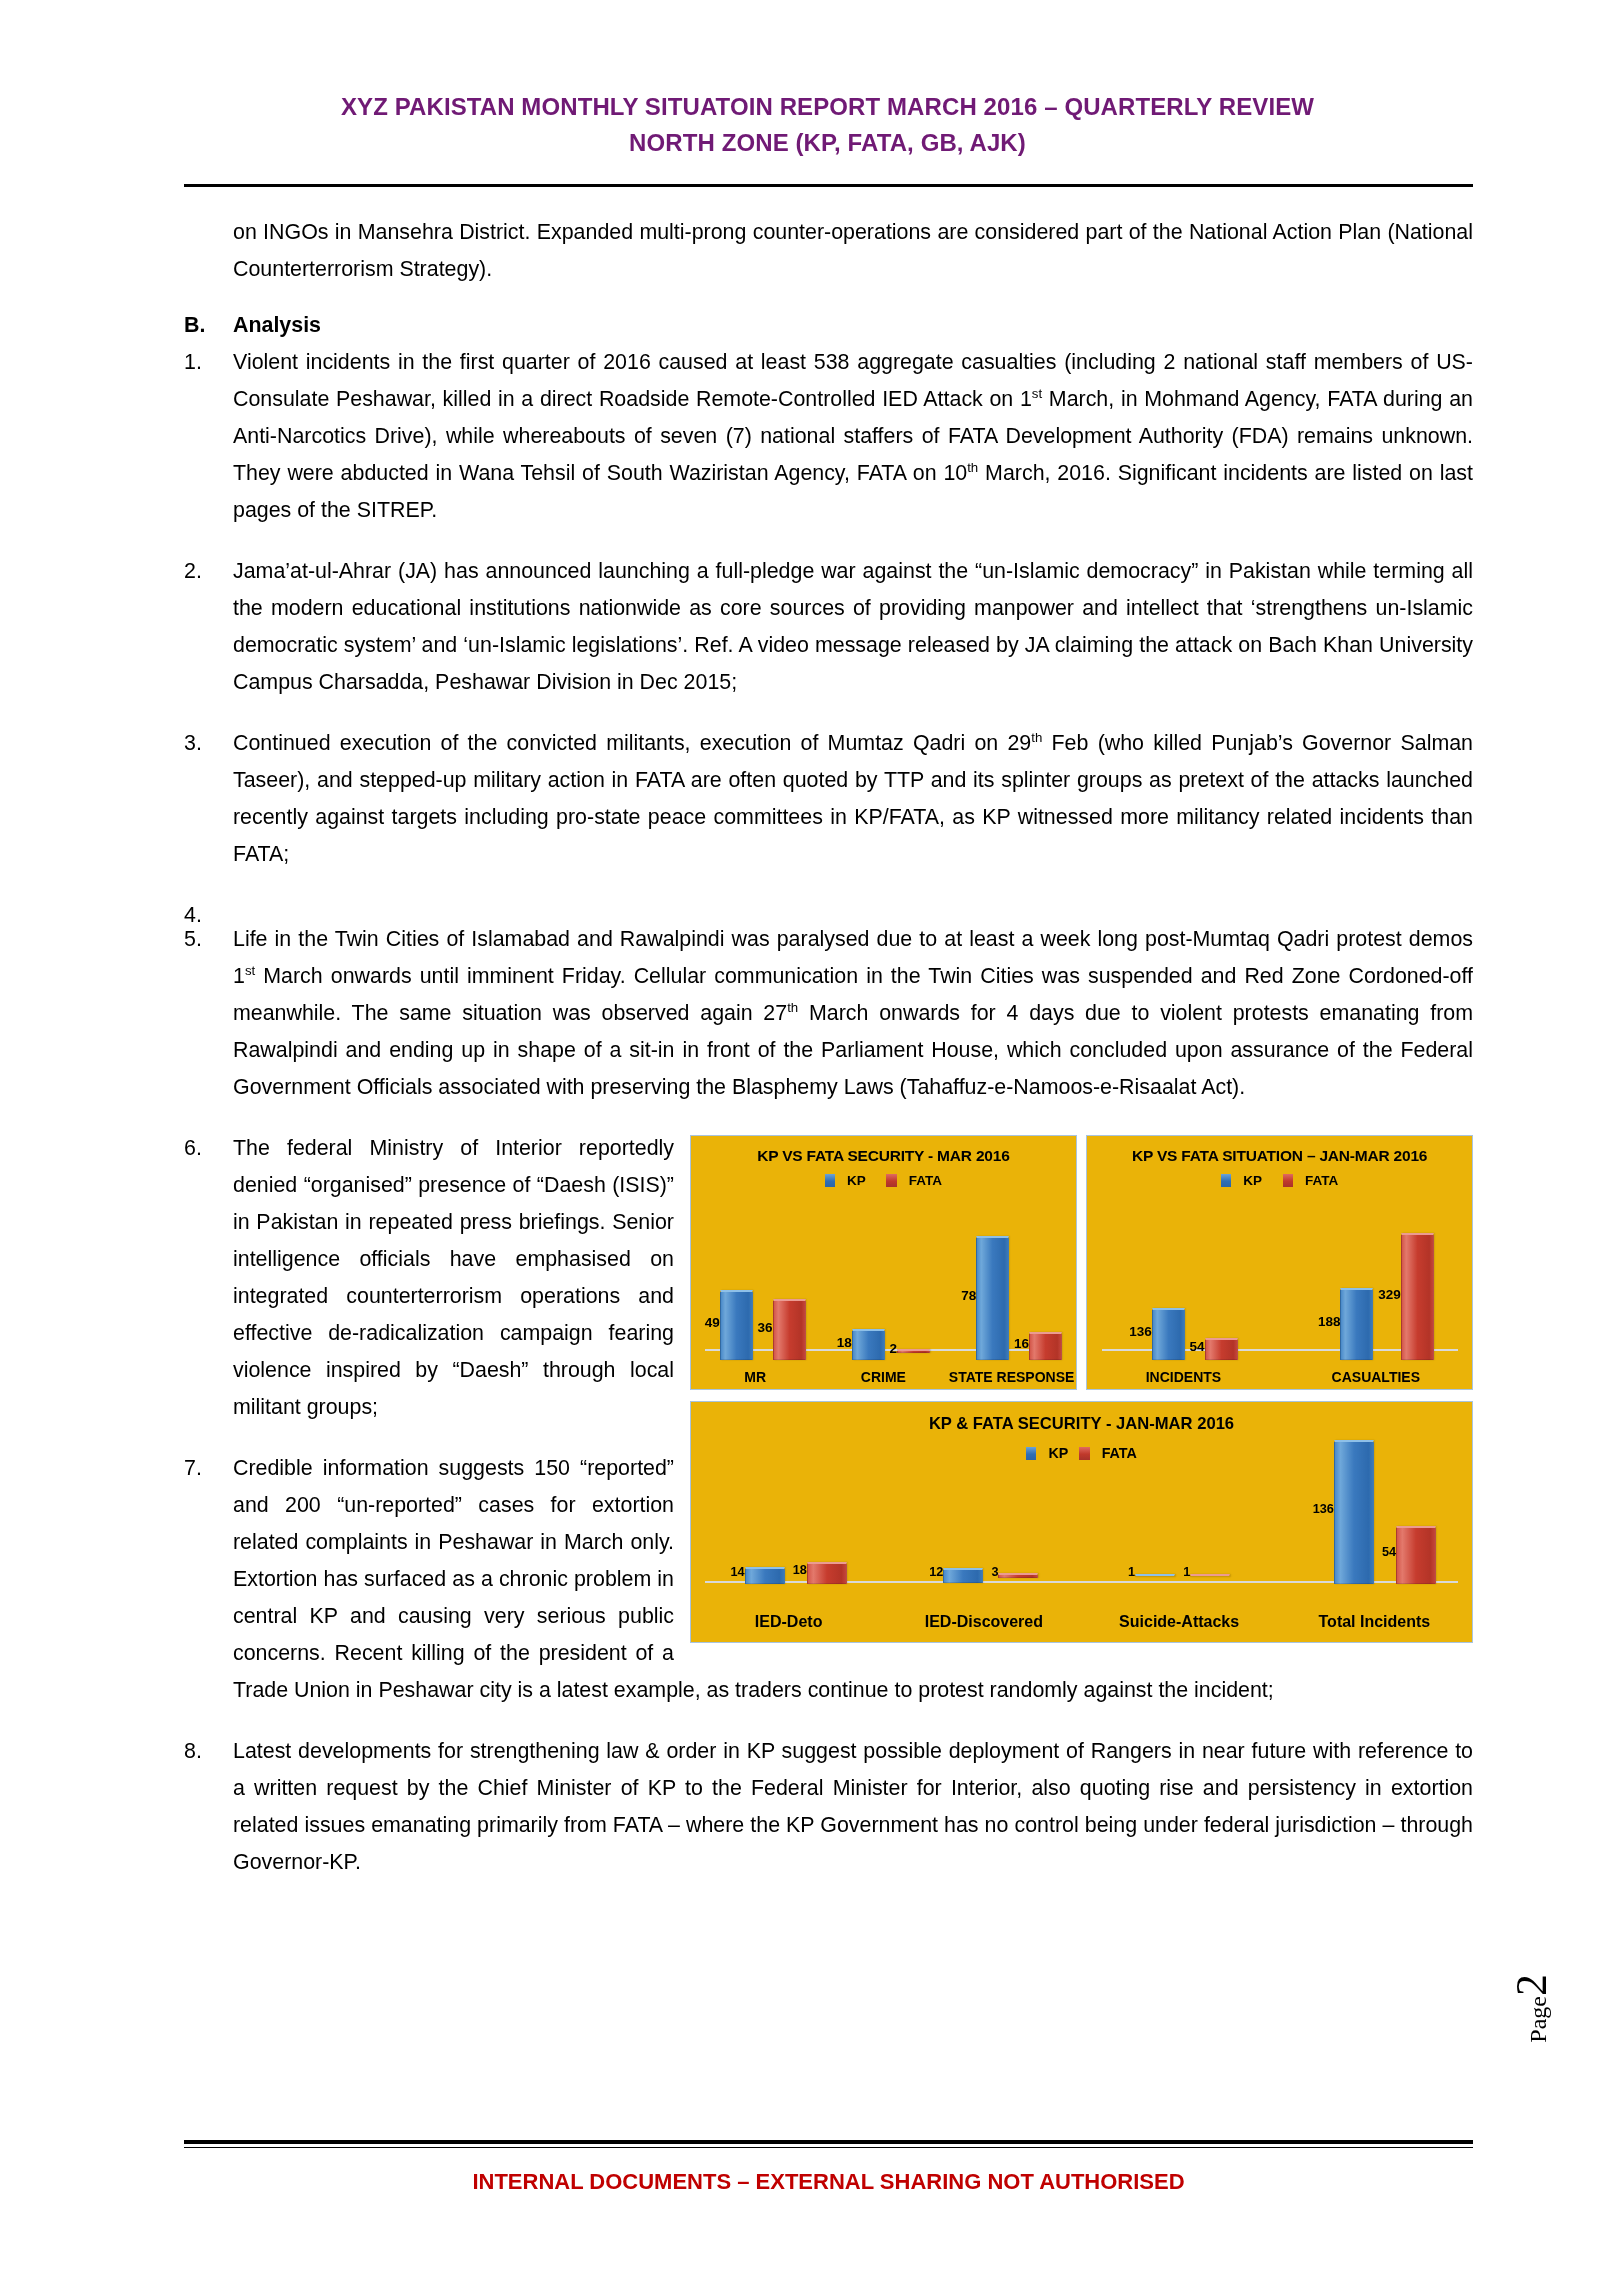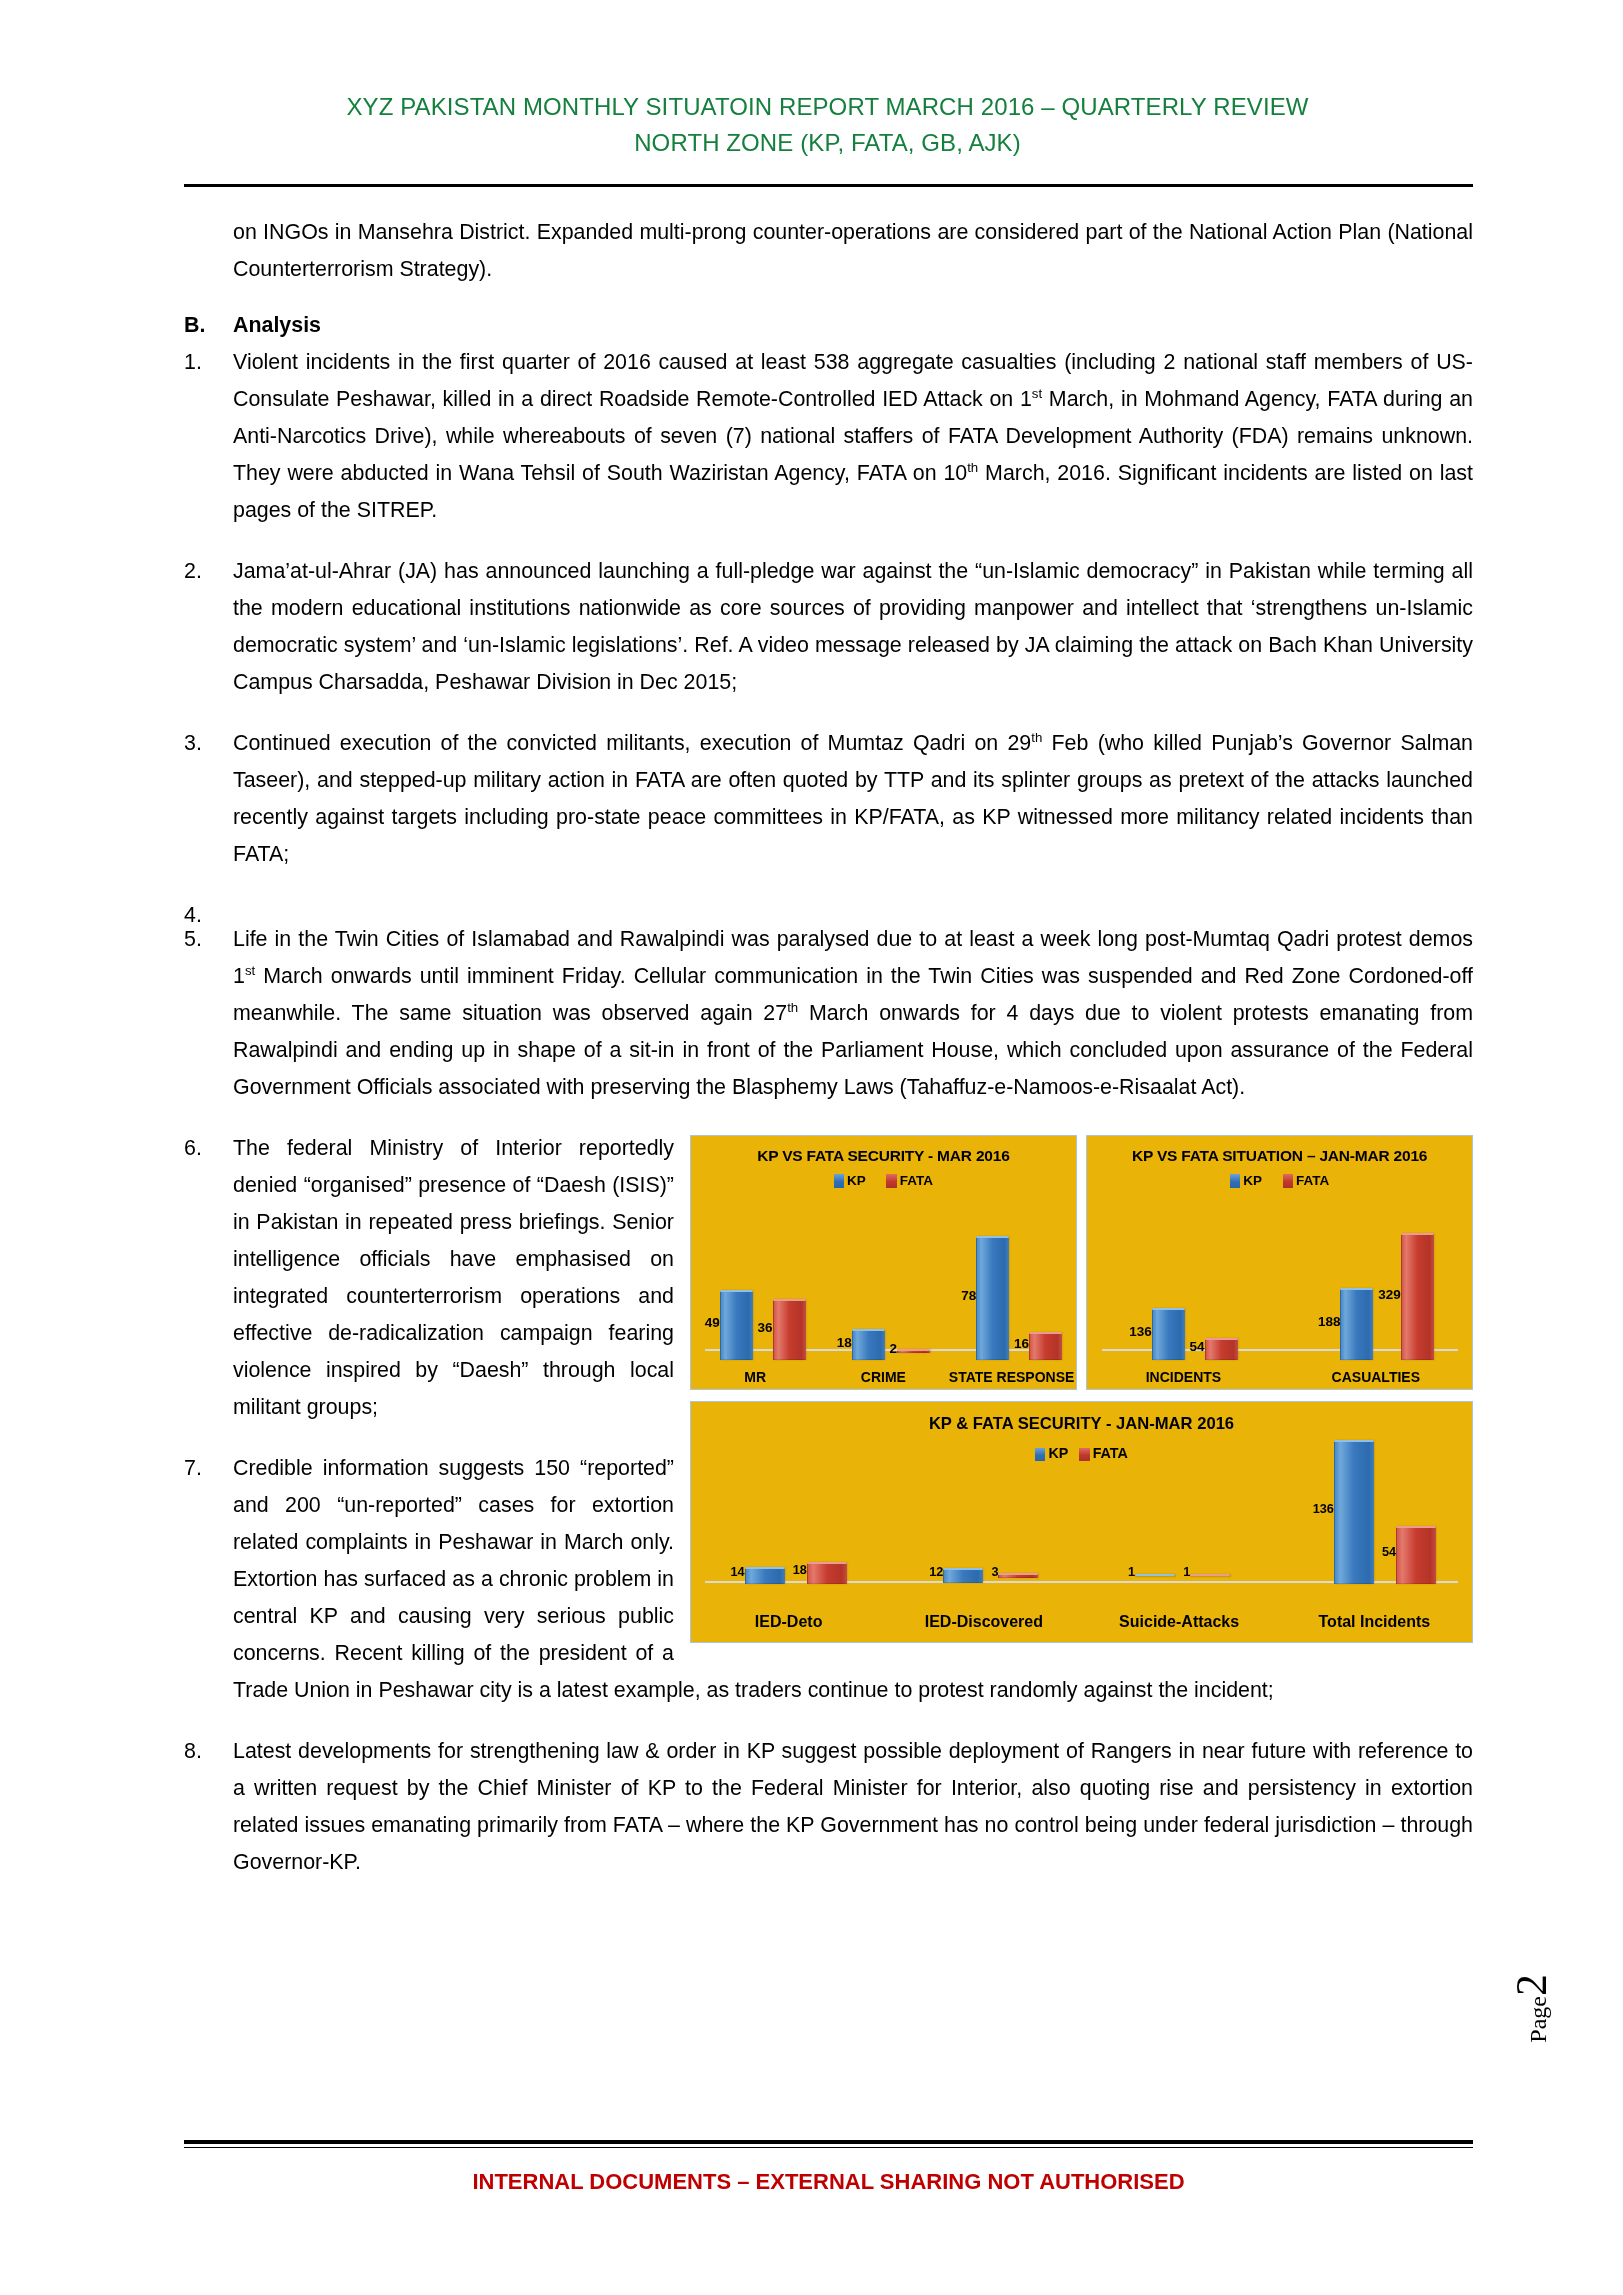--- a/index.html
+++ b/index.html
@@ -26,24 +26,24 @@
   
   .header {
     position: absolute;
     left: 184px;
     top: 89px;
     width: 1287px;
     text-align: center;
   }
   .header-line {
     font-size: 24px;
-    font-weight: normal;
+    font-weight: bold;
     letter-spacing: 0.1px;
     line-height: 36px;
-    color: #15803d;
+    color: #701a75;
     white-space: nowrap;
   }
   .header-rule {
     position: absolute;
     left: 184px;
     top: 184px;
     width: 1289px;
     height: 0;
     border-top: 3.2px solid #000000;
   }
@@ -144,22 +144,22 @@
   .chart-legend {
     display: flex;
     justify-content: center;
     align-items: center;
     gap: 20.6px;
     margin-top: 8px;
   }
   .chart-full .chart-legend { gap: 11px; margin-top: 11px; }
   .legend-item {
     display: flex;
-    align-items: flex-end;
-    gap: 3px;
+    align-items: center;
+    gap: 12px;
     font-size: 13.5px;
     font-weight: bold;
     white-space: nowrap;
   }
   .chart-full .legend-item { font-size: 14.3px; }
   .legend-swatch {
     width: 10.3px;
     height: 13.5px;
     display: inline-block;
   }

